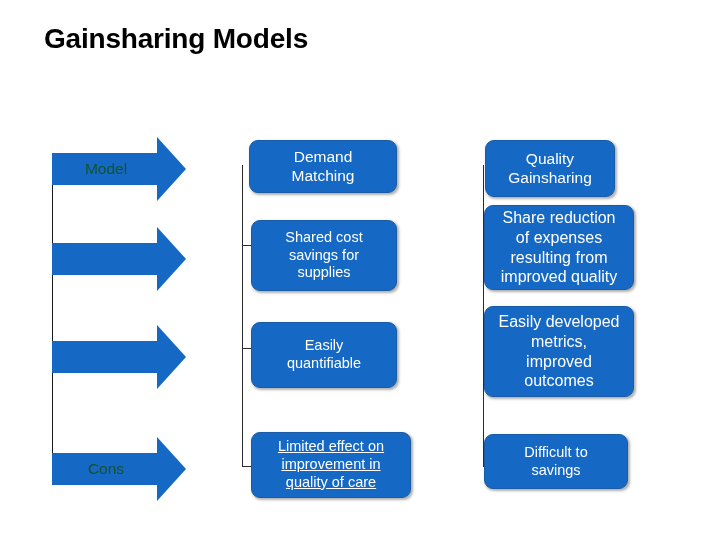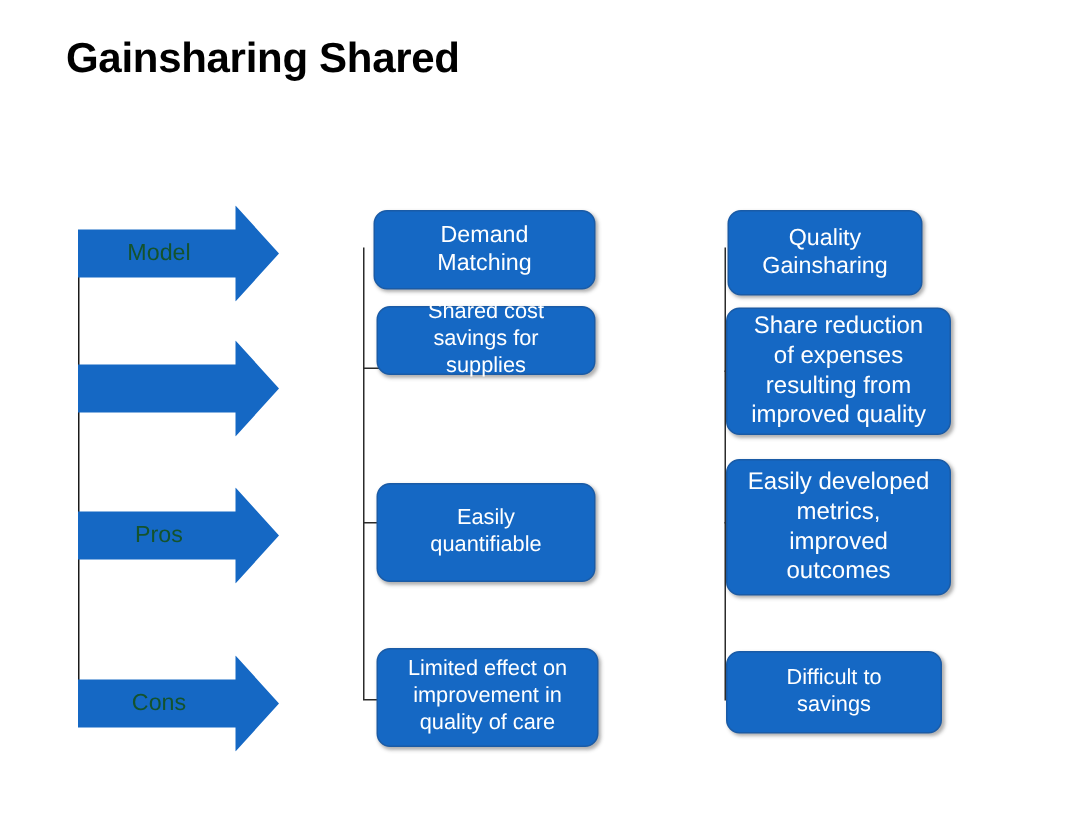--- a/index.html
+++ b/index.html
@@ -104,67 +104,66 @@
   }
   .node.small {
     font-size: 16px;
   }
 </style>
 </head>
 <body>
 
 <div id="slide">
 
-  <div id="page-title">Gainsharing Shared</div>
+  <div id="page-title">Gainsharing Models</div>
 
   <div class="spine" style="left:52px; top:168px; height:300px;"></div>
 
   <div class="arrow-wrap" style="top:137px; height:64px;">
     <svg class="arrow-shape" viewBox="0 0 134 64" preserveAspectRatio="none">
       <polygon points="0,16 105,16 105,0 134,32 105,64 105,48 0,48" fill="#1568c4"></polygon>
     </svg>
     <div class="arrow-label">Model</div>
   </div>
 
   <div class="arrow-wrap" style="top:227px; height:64px;">
     <svg class="arrow-shape" viewBox="0 0 134 64" preserveAspectRatio="none">
       <polygon points="0,16 105,16 105,0 134,32 105,64 105,48 0,48" fill="#1568c4"></polygon>
     </svg>
   </div>
 
   <div class="arrow-wrap" style="top:325px; height:64px;">
     <svg class="arrow-shape" viewBox="0 0 134 64" preserveAspectRatio="none">
       <polygon points="0,16 105,16 105,0 134,32 105,64 105,48 0,48" fill="#1568c4"></polygon>
     </svg>
-    <div class="arrow-label">Pros</div>
   </div>
 
   <div class="arrow-wrap" style="top:437px; height:64px;">
     <svg class="arrow-shape" viewBox="0 0 134 64" preserveAspectRatio="none">
       <polygon points="0,16 105,16 105,0 134,32 105,64 105,48 0,48" fill="#1568c4"></polygon>
     </svg>
     <div class="arrow-label">Cons</div>
   </div>
 
   <div class="conn-v" style="left:242px; top:165px; height:301px;"></div>
   <div class="conn-h" style="left:242px; top:245px; width:13px;"></div>
   <div class="conn-h" style="left:242px; top:348px; width:13px;"></div>
   <div class="conn-h" style="left:242px; top:466px; width:13px;"></div>
 
   <div class="node header" style="left:249px; top:140px; width:148px; height:53px;">Demand
 Matching</div>
 
-  <div class="node" style="left:251px; top:204px; width:146px; height:46px;">Shared cost
+  <div class="node" style="left:251px; top:220px; width:146px; height:71px;">Shared cost
 savings for
 supplies</div>
 
   <div class="node" style="left:251px; top:322px; width:146px; height:66px;">Easily
 quantifiable</div>
 
-  <div class="node" style="left:251px; top:432px; width:148px; height:66px;">Limited effect on
+  <div class="node" style="left:251px; top:432px; width:160px; height:66px;text-decoration:underline;">Limited effect on
 improvement in
 quality of care</div>
 
   <div class="conn-v" style="left:483px; top:165px; height:301px;"></div>
   <div class="conn-h" style="left:483px; top:247px; width:13px;"></div>
   <div class="conn-h" style="left:483px; top:348px; width:13px;"></div>
   <div class="conn-h" style="left:483px; top:466px; width:13px;"></div>
 
   <div class="node header" style="left:485px; top:140px; width:130px; height:57px;">Quality
 Gainsharing</div>

